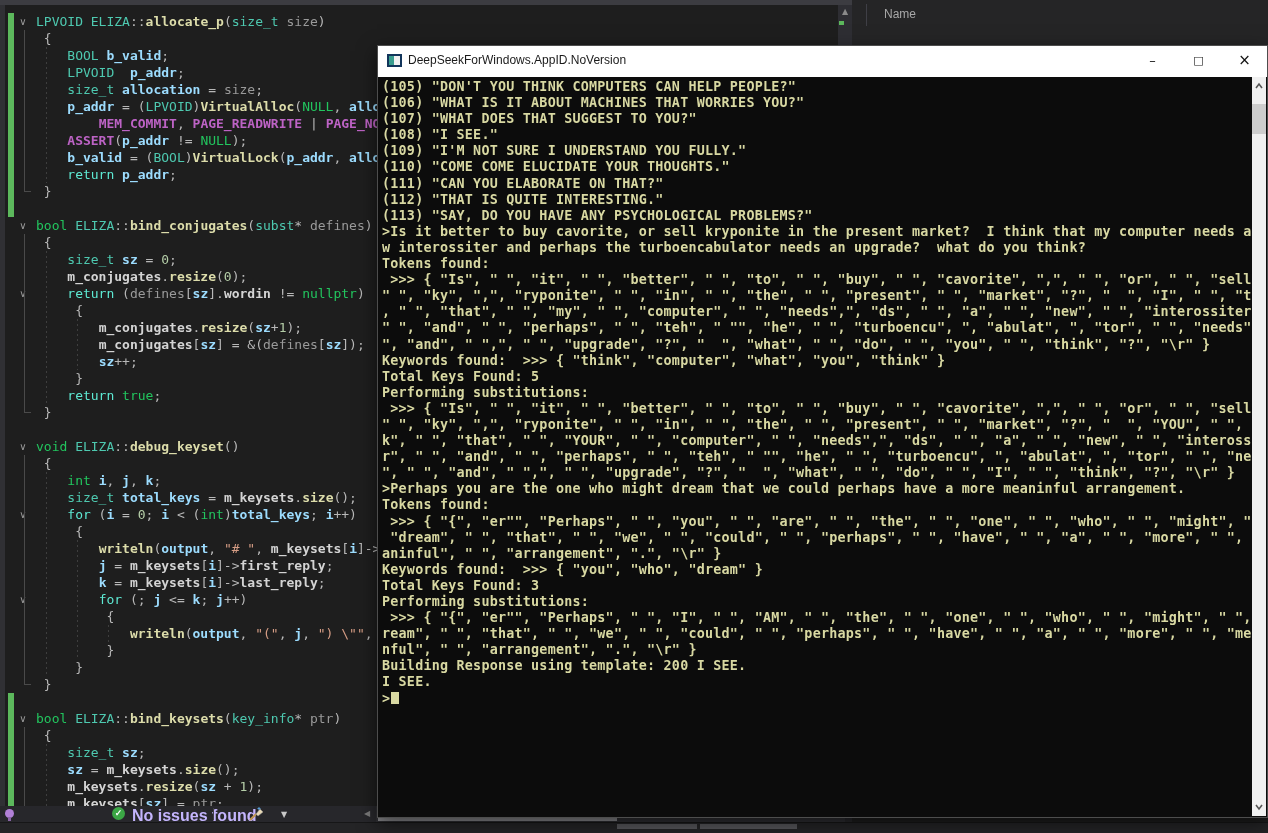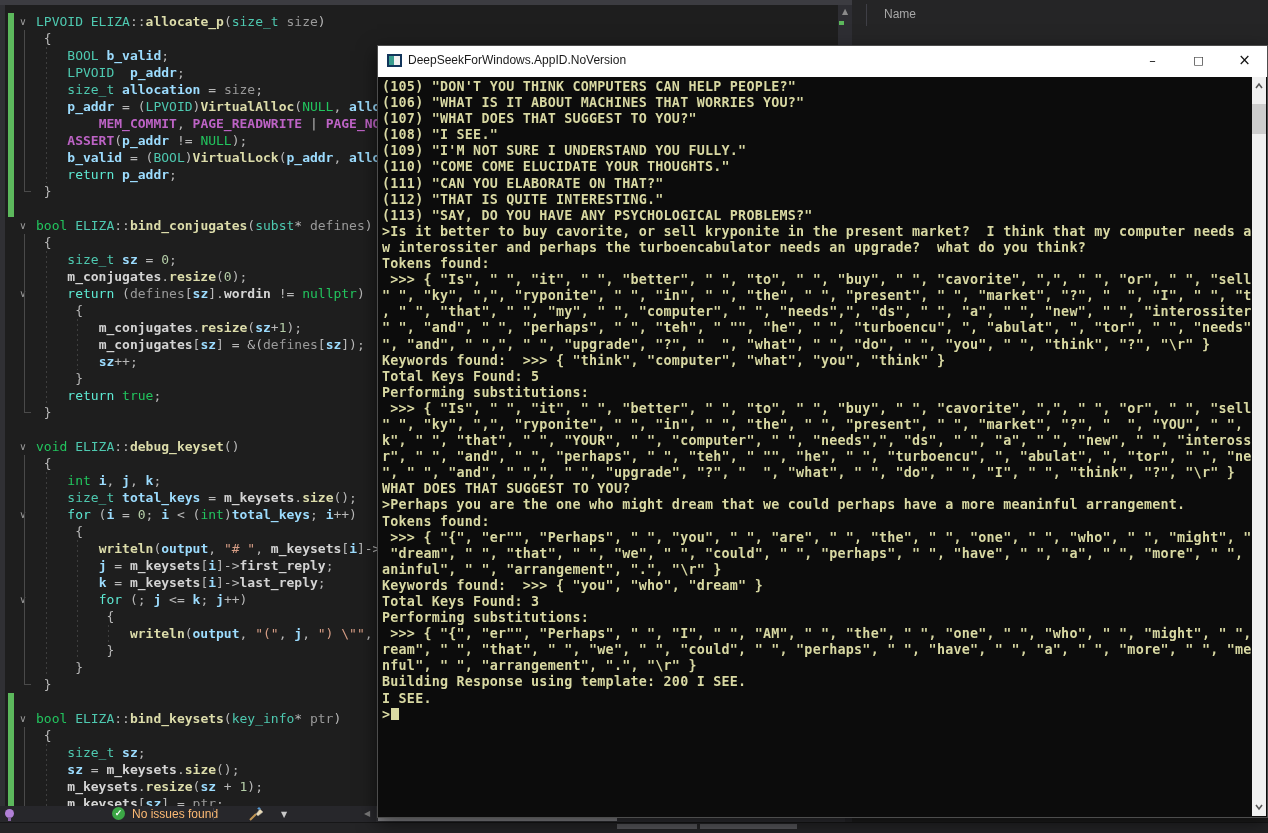--- a/index.html
+++ b/index.html
@@ -32,21 +32,21 @@
   #watch{position:absolute;left:852px;top:0;width:416px;height:806px;background:#252526;}
   #watch .hdr{position:absolute;left:0;top:4px;width:100%;height:22px;background:#252526;}
   #watch .col-line{position:absolute;left:14px;top:4px;width:1px;height:22px;background:#3f3f46;}
   #watch .name{position:absolute;left:32px;top:7px;color:#a8a8a8;font-size:12px;}
   
   #statusrow{position:absolute;left:0;top:806px;width:852px;height:16px;background:#27272b;}
   .bulb{position:absolute;left:5px;top:3px;width:9px;height:9px;border-radius:50%;background:#b180d7;}
   .bulb:after{content:"";position:absolute;left:3px;top:8px;width:3px;height:4px;background:#8a64a8;}
   .chk{position:absolute;left:112px;top:1px;width:13px;height:13px;border-radius:50%;background:#3ba745;
     color:#fff;font-size:9px;line-height:13px;text-align:center;font-weight:bold;}
-  #status-msg{position:absolute;left:132px;top:1px;color:#fdba74;font-size:12px;}
+  #status-msg{position:absolute;left:132px;top:1px;color:#c4b5fd;font-size:16px;font-weight:bold;}
   .sdiv{position:absolute;left:213px;top:2px;width:1px;height:12px;background:#3f3f46;}
   .broom{position:absolute;left:248px;top:0px;width:16px;height:16px;}
   .broom-dd{position:absolute;left:281px;top:4px;color:#c8c8c8;font-size:8px;font-family:"DejaVu Sans",sans-serif;}
   .h-left{position:absolute;left:364px;top:3px;color:#7a7a7a;font-size:8px;font-family:"DejaVu Sans",sans-serif;}
   #hscroll-track{position:absolute;left:376px;top:806px;width:469px;height:16px;background:#2f2f33;}
   #hscroll-thumb{position:absolute;left:378px;top:808px;width:239px;height:13px;background:#8a8a8e;}
   
   #botstrip{position:absolute;left:0;top:822px;width:1268px;height:11px;background:#242426;border-top:1px solid #161617;}
   .botseg{position:absolute;top:824px;height:5px;background:#57575b;}
   
@@ -208,21 +208,20 @@
         <div class="con-line">" ", "and", " ", "perhaps", " ", "teh", " "", "he", " ", "turboencu", ", "abulat", ", "tor", " ", "needs", "</div>
         <div class="con-line">", "and", " ",", " ", "upgrade", "?", "  ", "what", " ", "do", " ", "you", " ", "think", "?", "\r" }</div>
         <div class="con-line">Keywords found:  &gt;&gt;&gt; { "think", "computer", "what", "you", "think" }</div>
         <div class="con-line">Total Keys Found: 5</div>
         <div class="con-line">Performing substitutions:</div>
         <div class="con-line"> &gt;&gt;&gt; { "Is", " ", "it", " ", "better", " ", "to", " ", "buy", " ", "cavorite", ",", " ", "or", " ", "sell",</div>
         <div class="con-line">" ", "ky", ",", "ryponite", " ", "in", " ", "the", " ", "present", " ", "market", "?", "  ", "YOU", " ", "thin</div>
         <div class="con-line">k", " ", "that", " ", "YOUR", " ", "computer", " ", "needs",", "ds", " ", "a", " ", "new", " ", "interossite</div>
         <div class="con-line">r", " ", "and", " ", "perhaps", " ", "teh", " "", "he", " ", "turboencu", ", "abulat", ", "tor", " ", "needs</div>
         <div class="con-line">", " ", "and", " ",", " ", "upgrade", "?", "  ", "what", " ", "do", " ", "I", " ", "think", "?", "\r" }</div>
-        <div class="con-line">WHAT DOES THAT SUGGEST TO YOU?</div>
         <div class="con-line">&gt;Perhaps you are the one who might dream that we could perhaps have a more meaninful arrangement.</div>
         <div class="con-line">Tokens found:</div>
         <div class="con-line"> &gt;&gt;&gt; { "{", "er"", "Perhaps", " ", "you", " ", "are", " ", "the", " ", "one", " ", "who", " ", "might", " ",</div>
         <div class="con-line"> "dream", " ", "that", " ", "we", " ", "could", " ", "perhaps", " ", "have", " ", "a", " ", "more", " ", "me</div>
         <div class="con-line">aninful", " ", "arrangement", ".", "\r" }</div>
         <div class="con-line">Keywords found:  &gt;&gt;&gt; { "you", "who", "dream" }</div>
         <div class="con-line">Total Keys Found: 3</div>
         <div class="con-line">Performing substitutions:</div>
         <div class="con-line"> &gt;&gt;&gt; { "{", "er"", "Perhaps", " ", "I", " ", "AM", " ", "the", " ", "one", " ", "who", " ", "might", " ", "d</div>
         <div class="con-line">ream", " ", "that", " ", "we", " ", "could", " ", "perhaps", " ", "have", " ", "a", " ", "more", " ", "meani</div>

